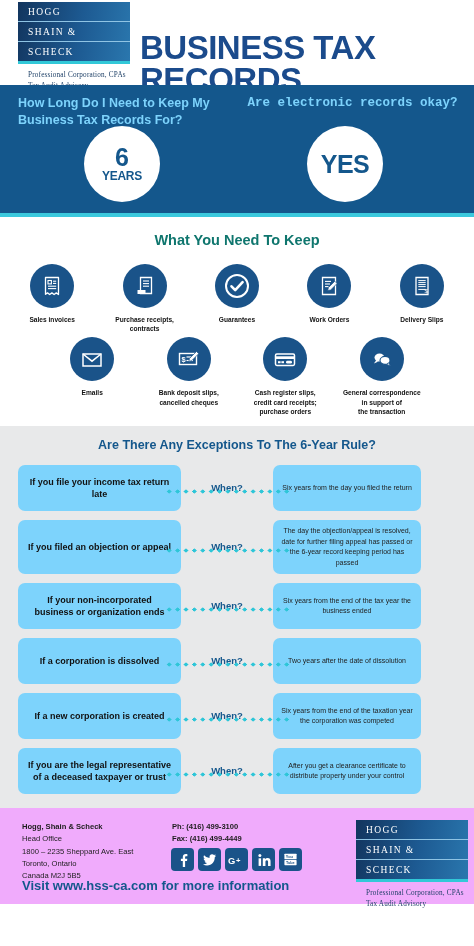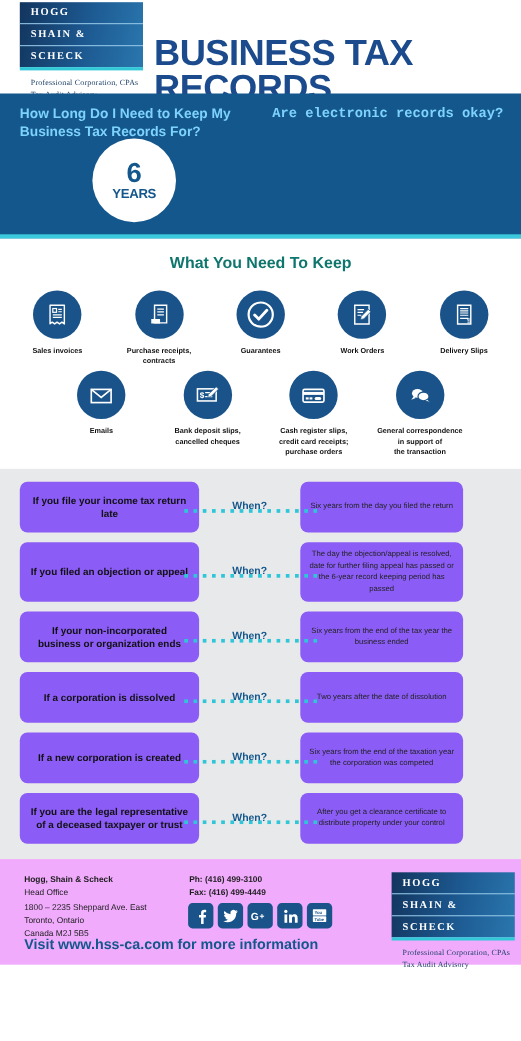--- a/index.html
+++ b/index.html
@@ -30,21 +30,21 @@
     padding: 2px 0 0 18px;
   }
   .logo-box {
     width: 112px;
     background: linear-gradient(100deg, #12355e 0%, #1d5a92 55%, #2a77ae 100%);
     padding: 0;
     border-bottom: 3px solid #32c8d8;
   }
   .logo-line {
     font-family: "Liberation Serif", serif;
-    font-weight: bold;
+    font-weight: normal;
     font-size: 9.5px;
     letter-spacing: 1.4px;
     color: #ffffff;
     padding: 4.5px 0 4.5px 10px;
     border-bottom: 1px solid #8fc4e4;
   }
   .logo-line:last-child { border-bottom: none; }
   .logo-sub {
     font-family: "Liberation Serif", serif;
     font-size: 7.2px;
@@ -158,21 +158,21 @@
   .exc-row {
     position: relative;
     display: flex;
     align-items: stretch;
     padding: 0 18px;
     margin-bottom: 9px;
     min-height: 46px;
   }
   .exc-row:last-child { margin-bottom: 0; }
   .exc-card {
-    background: #8b5cf6;
+    background: #7dd3fc;
     border-radius: 7px;
     display: flex;
     align-items: center;
     justify-content: center;
     text-align: center;
   }
   .exc-left {
     width: 163px;
     padding: 6px 9px;
     font-size: 9px;
@@ -297,20 +297,23 @@
       <div class="bb-q">How Long Do I Need to Keep My</div>
       <div class="bb-q">Business Tax Records For?</div>
     </div>
     <div class="bb-col bb-right">
       <div class="bb-q">Are electronic records okay?</div>
     </div>
     <div class="circle circle-years">
       <div class="n">6</div>
       <div class="w">YEARS</div>
     </div>
+    <div class="circle circle-yes">
+      <div class="n">YES</div>
+    </div>
   </div>
 
   <div class="keep">
     <h2>What You Need To Keep</h2>
 
     <div class="icon-row row1">
 
       <div class="icon-item">
         <div class="icon-circle">
           <svg width="26" height="26" viewBox="0 0 26 26">
@@ -425,20 +428,21 @@
             <path d="M20.4 17.8l2.4 3.2-4.1-1.6z" fill="#fff" stroke="#1a5389" stroke-width="0.8"></path>
           </svg>
         </div>
         <div class="icon-label">General correspondence<br>in support of<br>the transaction</div>
       </div>
 
     </div>
   </div>
 
   <div class="exceptions">
+    <h2>Are There Any Exceptions To The 6-Year Rule?</h2>
 
     <div class="exc-row">
       <div class="exc-card exc-left">If you file your income tax return late</div>
       <div class="exc-mid">
         <div class="exc-when">When?</div>
         <div class="dots"></div>
       </div>
       <div class="exc-card exc-right">Six years from the day you filed the return</div>
     </div>
 

